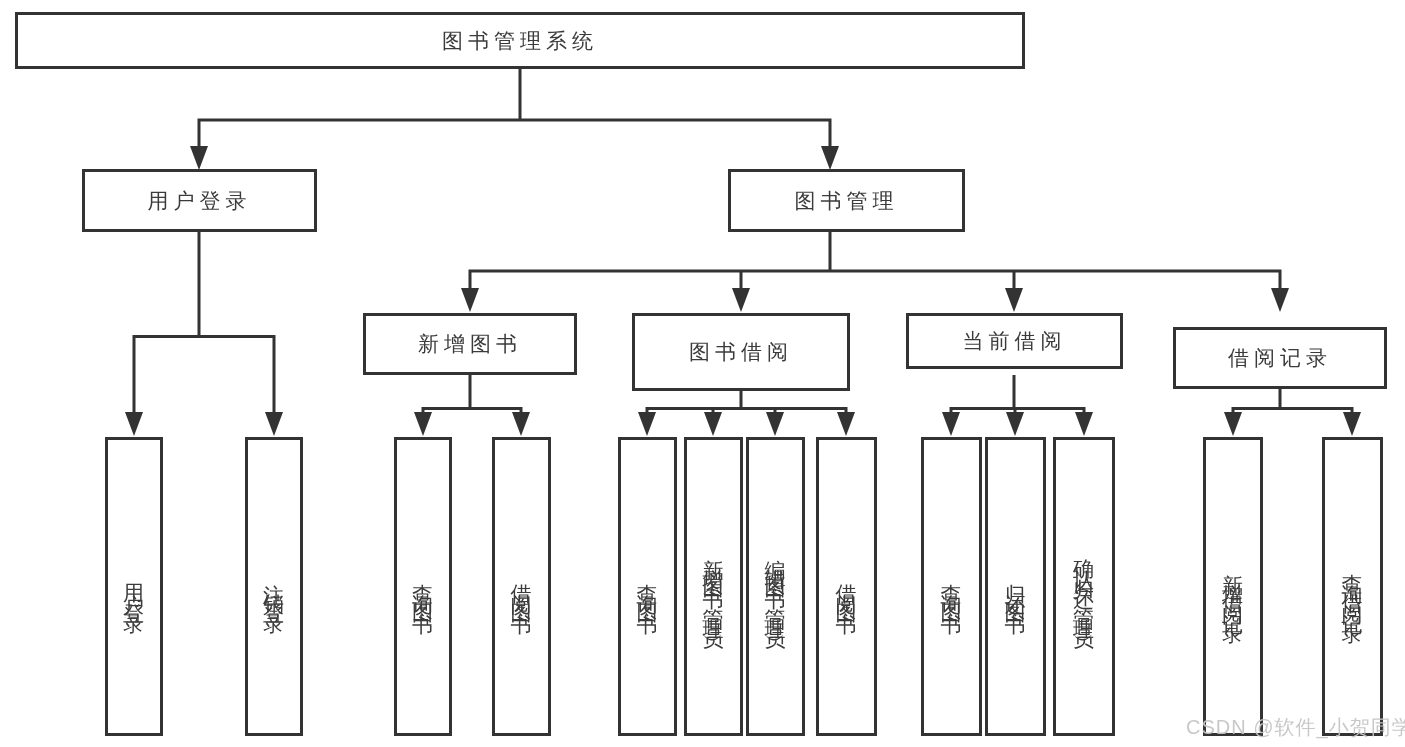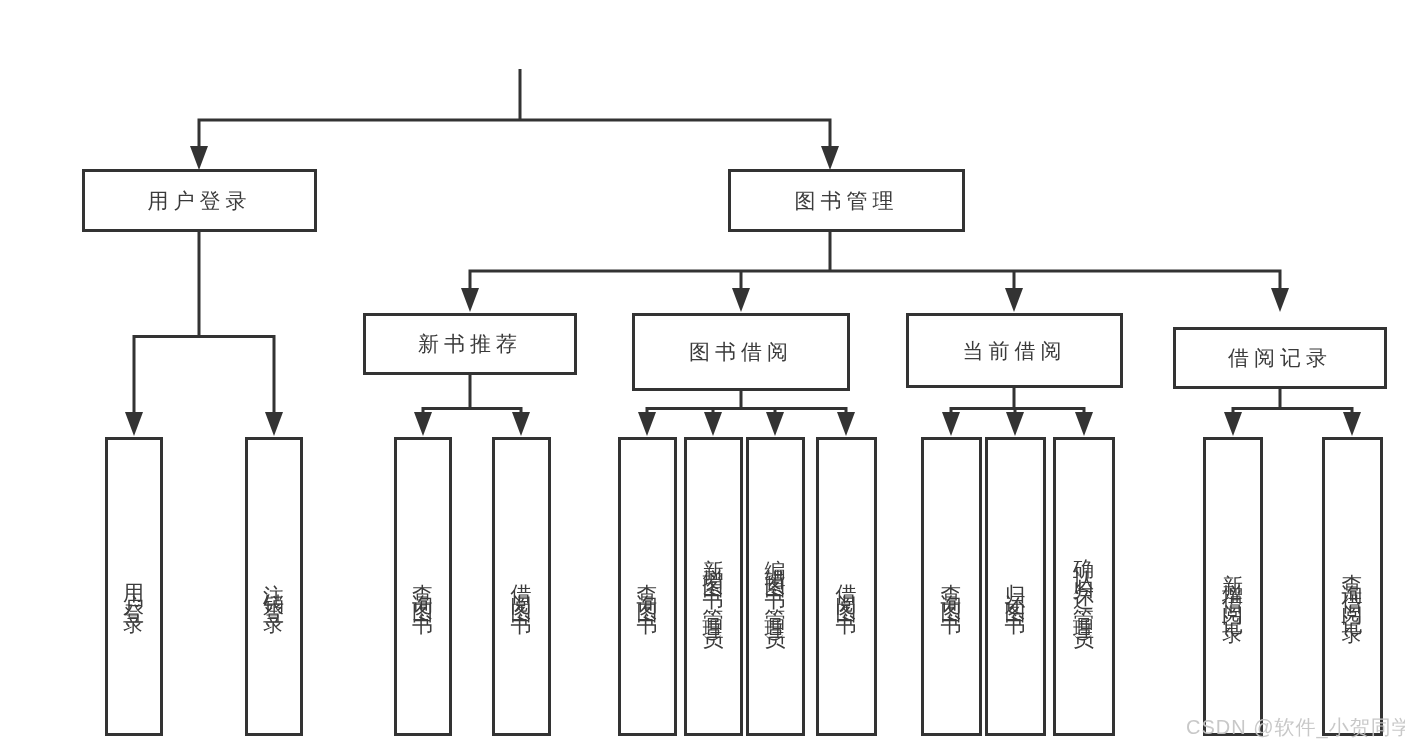--- a/index.html
+++ b/index.html
@@ -75,35 +75,38 @@
       <polygon points="766,412 784,412 775,436"></polygon>
       <polygon points="837,412 855,412 846,436"></polygon>
       <polygon points="942,412 960,412 951,436"></polygon>
       <polygon points="1006,412 1024,412 1015,436"></polygon>
       <polygon points="1075,412 1093,412 1084,436"></polygon>
       <polygon points="1224,412 1242,412 1233,436"></polygon>
       <polygon points="1343,412 1361,412 1352,436"></polygon>
     </g>
   </svg>
 
+  <div class="box h" style="left:15px;top:12px;width:1010px;height:57px">
+    <span>图书管理系统</span>
+  </div>
 
   <div class="box h" style="left:82px;top:169px;width:235px;height:63px">
     <span>用户登录</span>
   </div>
   <div class="box h" style="left:728px;top:169px;width:237px;height:63px">
     <span>图书管理</span>
   </div>
 
   <div class="box h" style="left:363px;top:313px;width:214px;height:62px">
-    <span>新书推荐</span>
+    <span>新增图书</span>
   </div>
   <div class="box h" style="left:632px;top:313px;width:218px;height:78px">
     <span>图书借阅</span>
   </div>
-  <div class="box h" style="left:906px;top:313px;width:217px;height:75px">
+  <div class="box h" style="left:906px;top:313px;width:217px;height:56px">
     <span>当前借阅</span>
   </div>
   <div class="box h" style="left:1173px;top:327px;width:214px;height:62px">
     <span>借阅记录</span>
   </div>
 
   <div class="box v" style="left:105px;top:437px;width:58px;height:299px">
     <span>用户登录</span>
   </div>
   <div class="box v" style="left:245px;top:437px;width:58px;height:299px">

